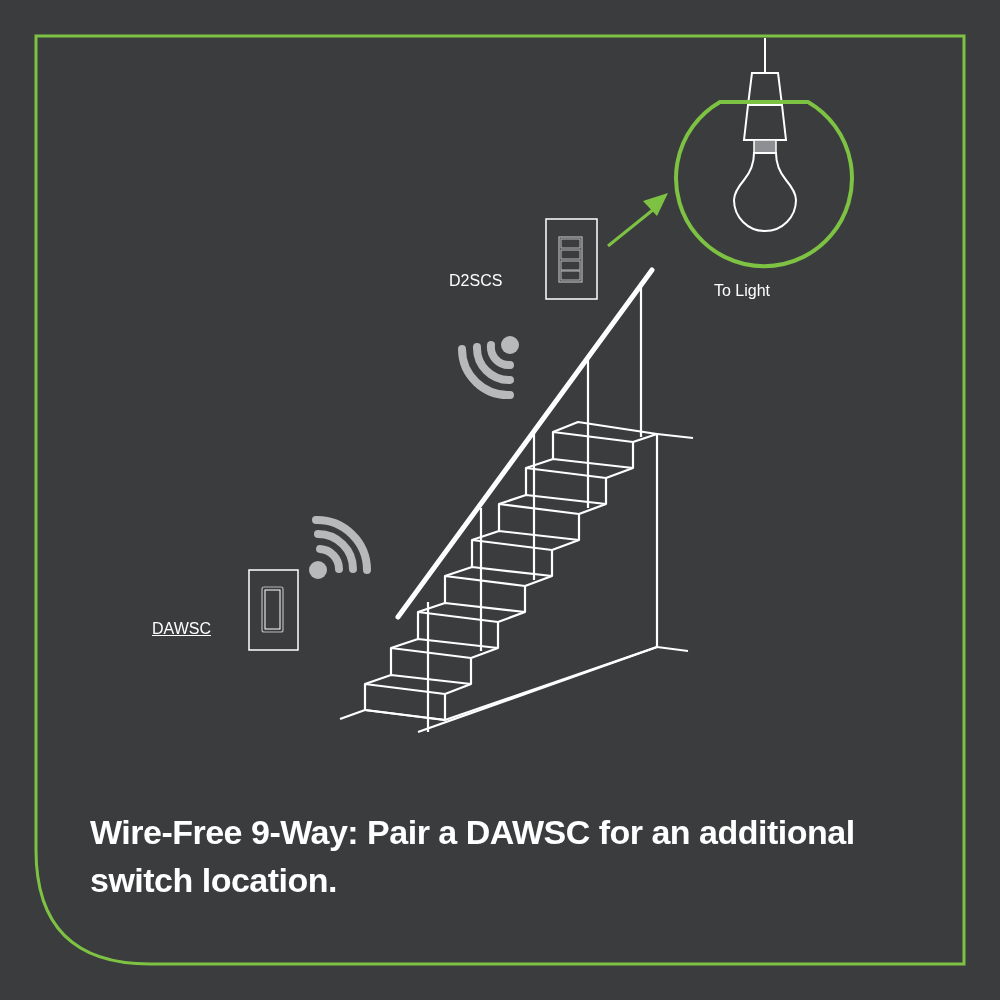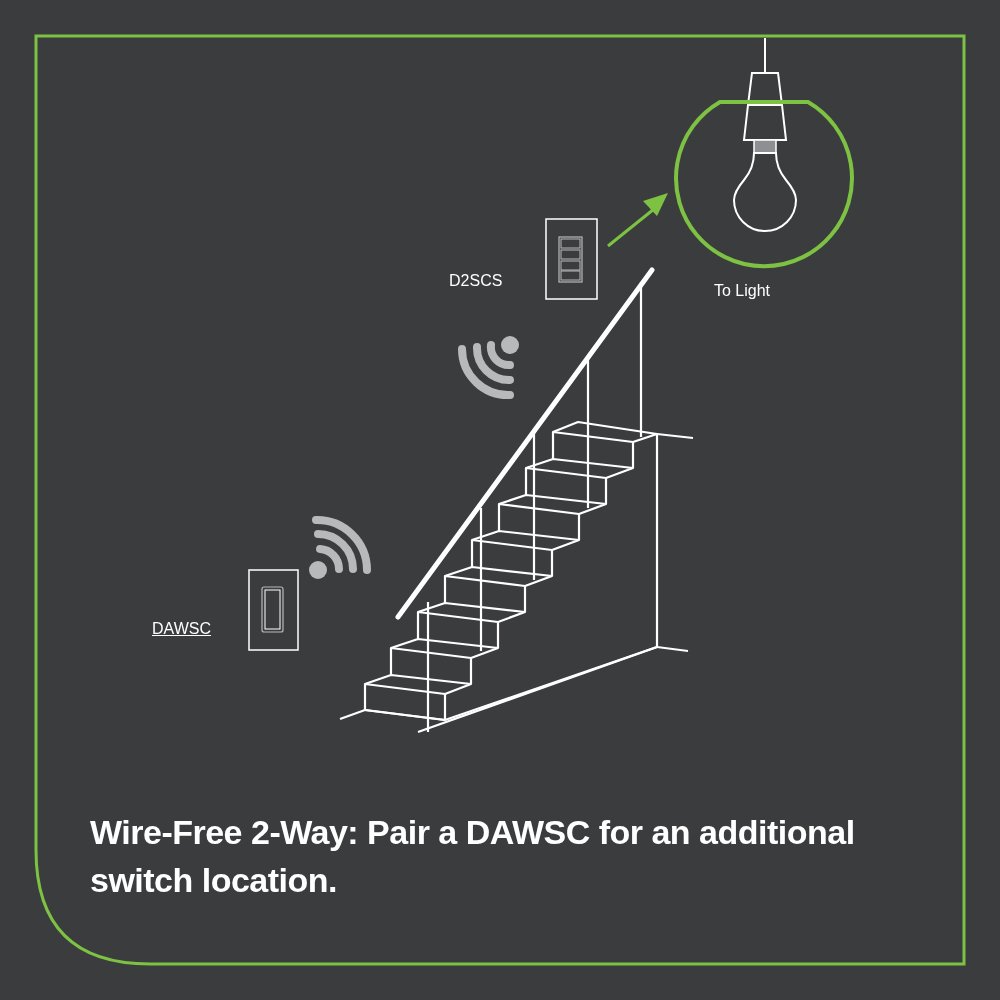--- a/index.html
+++ b/index.html
@@ -134,13 +134,13 @@
     <line x1="641" y1="282" x2="641" y2="437"></line>
   </g>
 
   <line x1="398" y1="617" x2="652" y2="270" stroke="#ffffff" stroke-width="5" stroke-linecap="round"></line>
 </svg>
 
 <div class="label label-tolight">To Light</div>
 <div class="label label-d2scs">D2SCS</div>
 <div class="label label-dawsc">DAWSC</div>
 
-<div class="caption">Wire-Free 2-Way: Pair a DAWSC for an additional switch location.</div>
+<div class="caption">Wire-Free 9-Way: Pair a DAWSC for an additional switch location.</div>
 
 </body></html>

